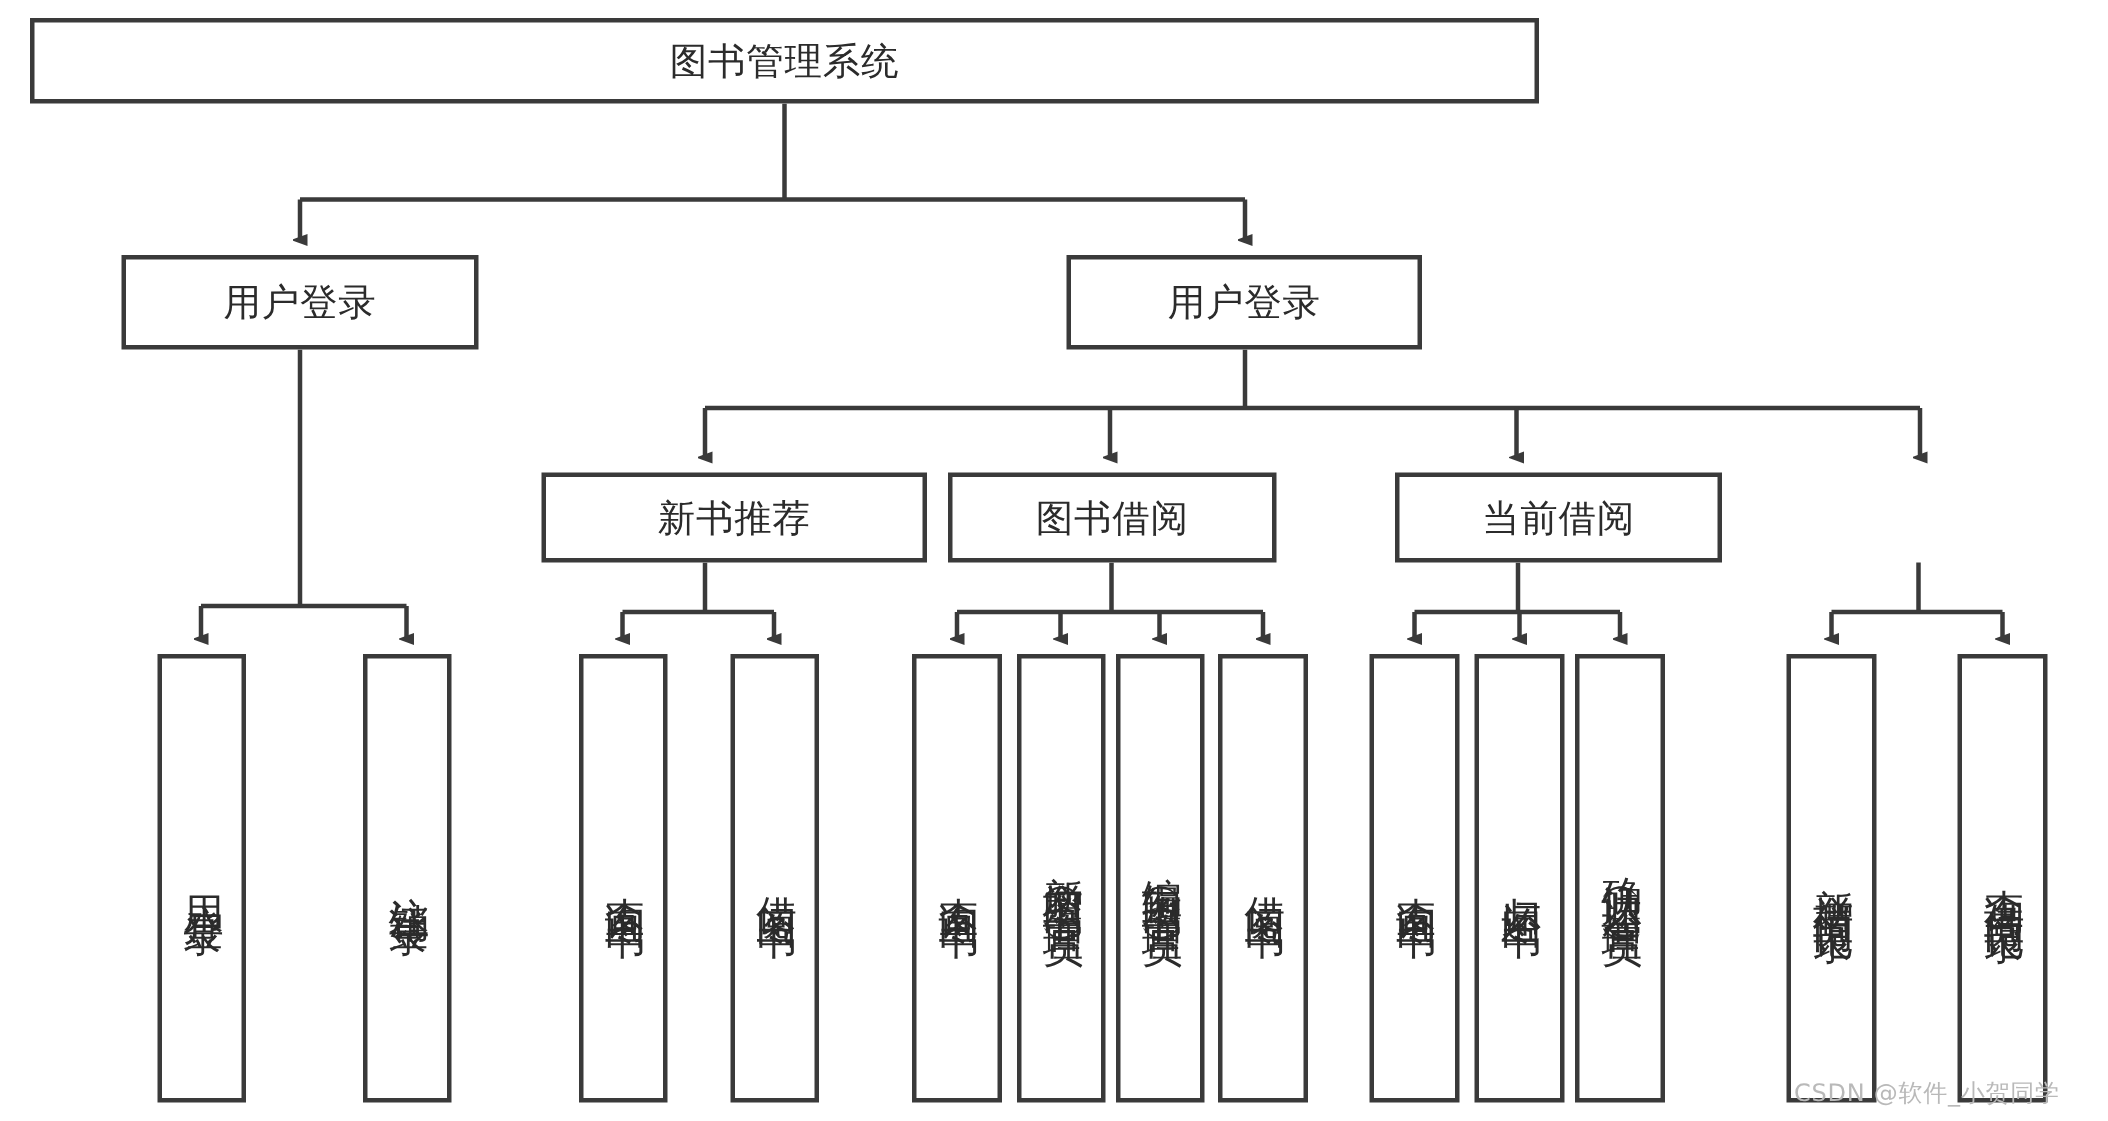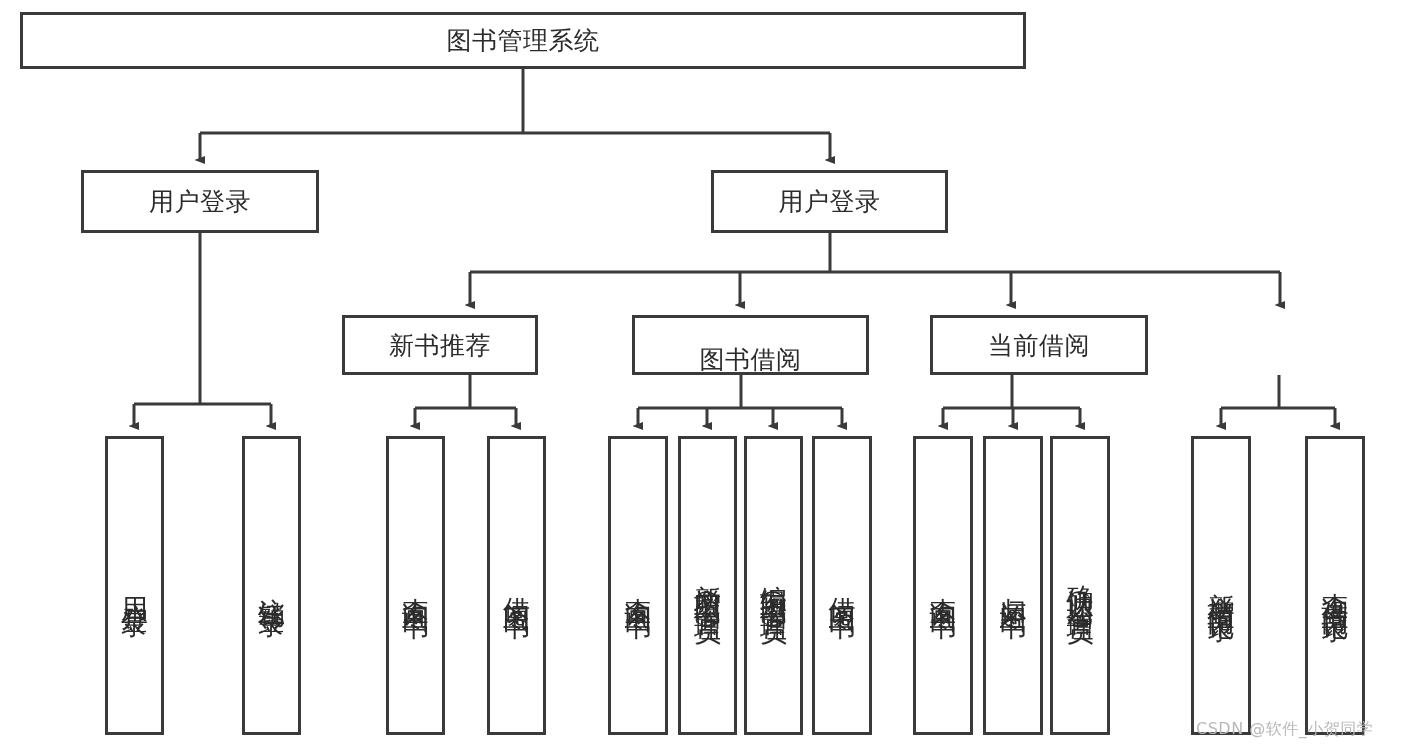--- a/index.html
+++ b/index.html
@@ -131,24 +131,24 @@
     <span class="label">图书管理系统</span>
   </div>
 
   <div class="node horiz" style="left: 81px; top: 170px; width: 238px; height: 63px;">
     <span class="label">用户登录</span>
   </div>
   <div class="node horiz" style="left: 711px; top: 170px; width: 237px; height: 63px;">
     <span class="label">用户登录</span>
   </div>
 
-  <div class="node horiz" style="left: 342px; top: 315px; width: 196px; height: 60px;">
+  <div class="node horiz" style="left: 361px; top: 315px; width: 257px; height: 60px;">
     <span class="label">新书推荐</span>
   </div>
-  <div class="node horiz" style="left: 632px; top: 315px; width: 237px; height: 60px; align-items: flex-end;">
+  <div class="node horiz" style="left: 632px; top: 315px; width: 219px; height: 60px;">
     <span class="label">图书借阅</span>
   </div>
   <div class="node horiz" style="left: 930px; top: 315px; width: 218px; height: 60px;">
     <span class="label">当前借阅</span>
   </div>
 
   <div class="node vert" style="left: 105px; top: 436px; width: 59px; height: 299px;">
     <span class="label">用户登录</span>
   </div>
   <div class="node vert" style="left: 242px; top: 436px; width: 59px; height: 299px;">

